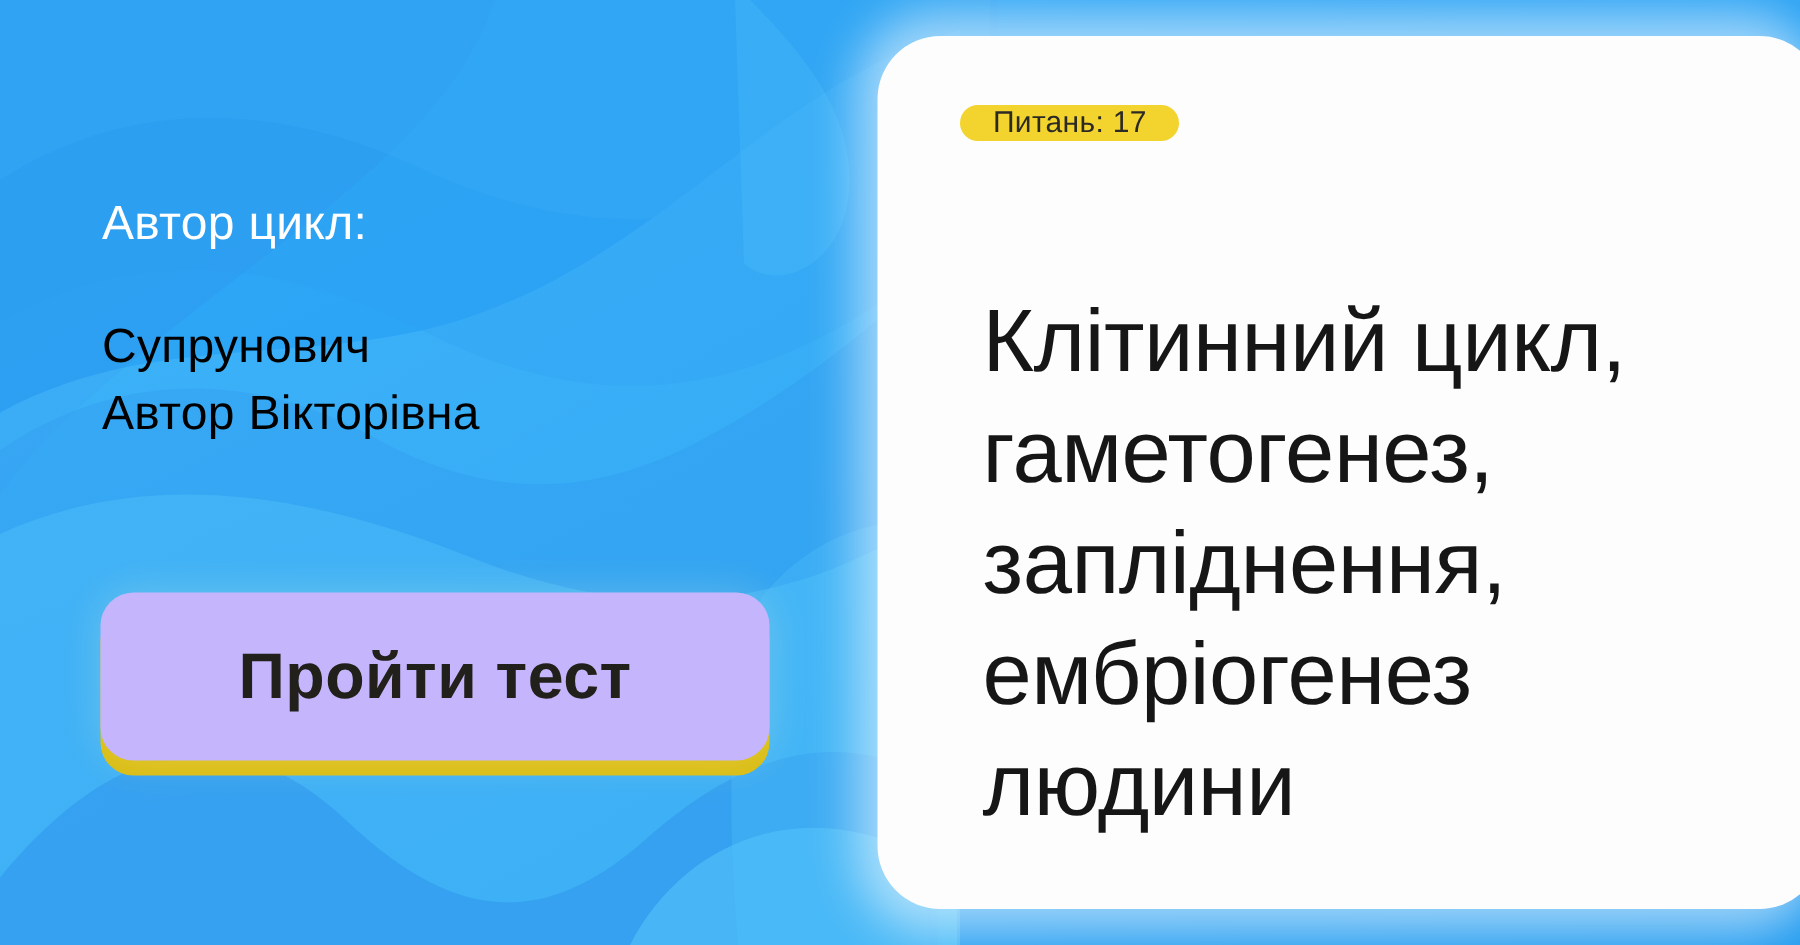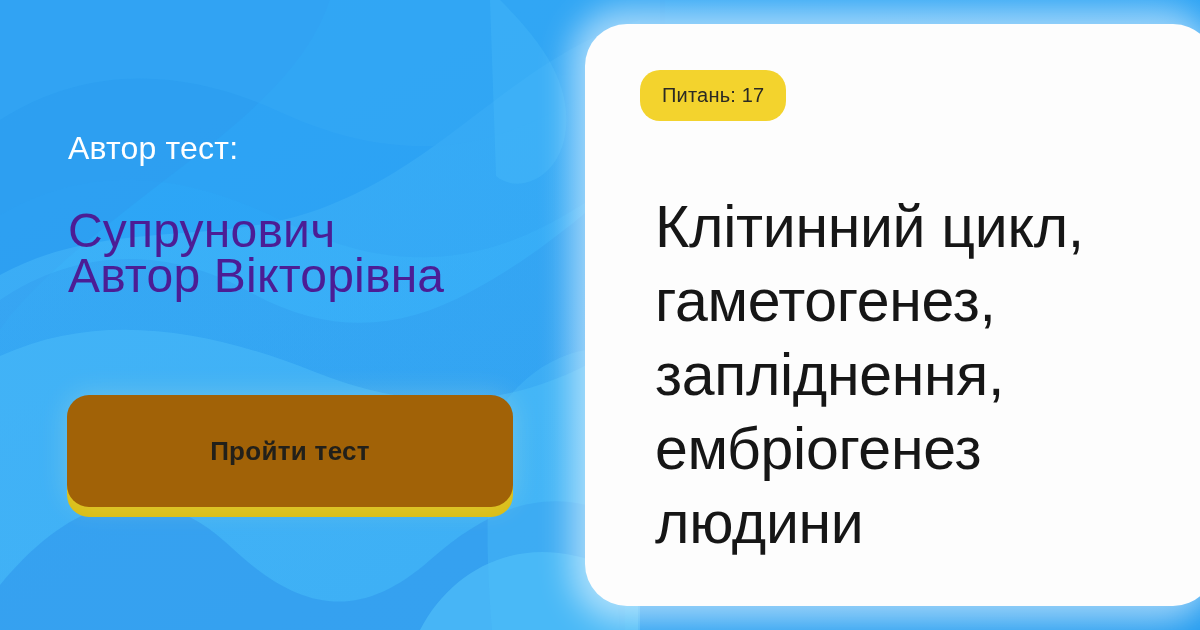--- a/index.html
+++ b/index.html
@@ -38,23 +38,23 @@
     font-size: 32px;
     line-height: 40px;
     color: #ffffff;
     letter-spacing: 0.2px;
     white-space: nowrap;
   }
   .author-name {
     position: absolute;
     left: 68px;
     top: 208px;
-    font-size: 48px;
+    font-size: 32px;
     line-height: 45px;
-    color: #4c1d95;
+    color: #000000;
     letter-spacing: 0.2px;
   }
   .author-name .nm-line { display: block; }
 
   .cta-wrap {
     position: absolute;
     left: 67px;
     top: 395px;
     width: 446px;
     height: 122px;
@@ -63,26 +63,26 @@
     position: absolute;
     left: 0; top: 10px;
     width: 446px; height: 112px;
     background: #D9BC12;
     border-radius: 22px;
   }
   .cta-button {
     position: absolute;
     left: 0; top: 0;
     width: 446px; height: 112px;
-    background: #a16207;
+    background: #c4b5fd;
     border: none;
     border-radius: 22px;
     color: #22201A;
     font-family: "Liberation Sans", sans-serif;
-    font-size: 26px;
+    font-size: 43px;
     font-weight: bold;
     letter-spacing: 0.3px;
     cursor: pointer;
     display: flex;
     align-items: center;
     justify-content: center;
     box-shadow: 0 0 28px rgba(255,255,200,0.22);
   }
 
   
@@ -102,21 +102,21 @@
     top: 24px;
     width: 630px;
     height: 582px;
     background: #FDFDFD;
     border-radius: 42px;
   }
   .badge {
     position: absolute;
     left: 55px;
     top: 46px;
-    height: 51px;
+    height: 24px;
     padding: 0 22px;
     background: #F3D32D;
     border-radius: 20px;
     display: inline-flex;
     align-items: center;
     font-size: 20px;
     color: #2B2A24;
     letter-spacing: 0.2px;
     white-space: nowrap;
   }
@@ -175,21 +175,21 @@
       <path d="M420,630 C450,572 510,540 576,556 C612,564 630,582 638,600 L638,630 Z" fill="#59C9FC" opacity="0.50"></path>
 
       <path d="M508,398 C545,352 600,338 640,356 L640,630 L492,630 C486,560 482,452 508,398 Z" fill="#4CBFFA" opacity="0.35"></path>
 
       <path d="M500,0 C540,40 570,80 566,128 C562,176 520,196 496,176 L490,0 Z" fill="#4EC1FA" opacity="0.28"></path>
     </svg>
   </div>
 
   <div class="left-panel">
 
-    <div class="author-label">Автор тест:</div>
+    <div class="author-label">Автор цикл:</div>
 
     <div class="author-name">
       <span class="nm-line">Супрунович</span>
       <span class="nm-line">Автор Вікторівна</span>
     </div>
 
     <div class="cta-wrap">
       <div class="cta-shadow"></div>
       <button class="cta-button">Пройти тест</button>
     </div>

